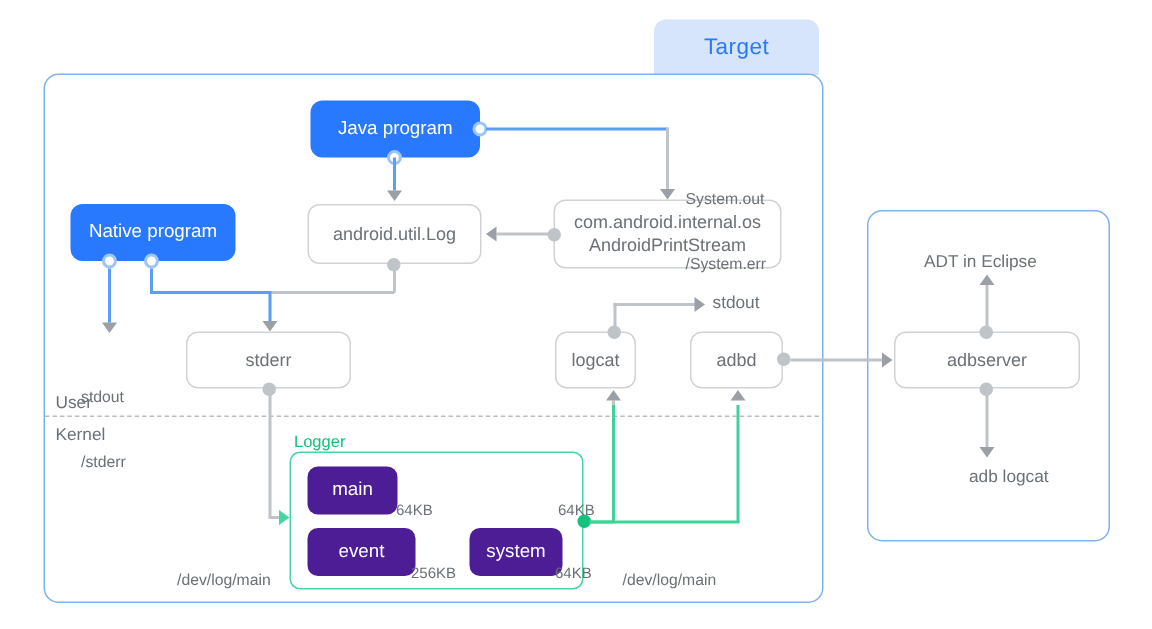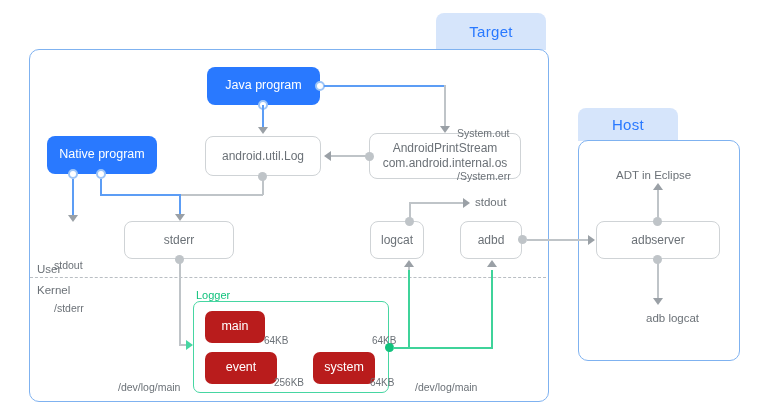--- a/index.html
+++ b/index.html
@@ -10,21 +10,21 @@
   .frame{position:absolute;border:1.5px solid #7FB2F0;border-radius:10px;background:#ffffff;}
   .tab{position:absolute;background:#D6E5FB;border-radius:8px 8px 0 0;
        display:flex;align-items:center;justify-content:center;
        color:#2979FF;font-size:15px;letter-spacing:.3px;}
 
   
   .node{position:absolute;box-sizing:border-box;display:flex;align-items:center;
         justify-content:center;text-align:center;border-radius:8px;line-height:1.25;}
   .node.blue{background:#2979FF;color:#ffffff;font-size:12.5px;border:none;}
   .node.plain{background:#ffffff;color:#6b7177;font-size:12px;border:1px solid #CFD3D6;}
-  .node.green{background:#b91c1c;color:#ffffff;font-size:12.5px;border:none;border-radius:7px;}
+  .node.green{background:#4c1d95;color:#ffffff;font-size:12.5px;border:none;border-radius:7px;}
 
   
   .txt{position:absolute;color:#6b7177;font-size:10.5px;line-height:1.35;white-space:pre;}
   .txt.mid{font-size:11.5px;}
   .txt.green{color:#12C27D;font-size:10.5px;}
 
   
   .ln{position:absolute;background:#BFC4C8;}
   .ln.h{height:1.5px;}
   .ln.v{width:1.5px;}
@@ -48,23 +48,20 @@
 </head>
 <body>
 
 <div id="stage">
 
   <div class="tab" style="left:436px;top:13px;width:110px;height:37px;">
     <span>Target</span>
   </div>
   <div class="frame" style="left:29px;top:49px;width:518px;height:351px;"></div>
 
-  <div class="tab" style="left:578px;top:108px;width:100px;height:33px;">
-    <span>Host</span>
-  </div>
   <div class="frame" style="left:578px;top:140px;width:160px;height:219px;"></div>
 
   <div class="dashed" style="left:30px;top:277px;width:516px;"></div>
   <div class="txt mid" style="left:37px;top:262px;">User</div>
   <div class="txt mid" style="left:37px;top:283px;">Kernel</div>
 
   <div class="node blue" style="left:207px;top:67px;width:113px;height:38px;">
     <span>Java program</span>
   </div>
   <div class="dot hollow" style="left:315px;top:81px;"></div>
@@ -75,22 +72,22 @@
   </div>
   <div class="dot hollow" style="left:68px;top:169px;"></div>
   <div class="dot hollow" style="left:96px;top:169px;"></div>
 
   <div class="node plain" style="left:205px;top:136px;width:116px;height:40px;">
     <span>android.util.Log</span>
   </div>
   <div class="dot" style="left:258px;top:172px;"></div>
 
   <div class="node plain" style="left:369px;top:133px;width:152px;height:46px;flex-direction:column;">
+    <span>com.android.internal.os</span>
     <span>AndroidPrintStream</span>
-    <span>com.android.internal.os</span>
   </div>
   <div class="dot" style="left:365px;top:152px;"></div>
 
   <div class="node plain" style="left:124px;top:221px;width:110px;height:38px;">
     <span>stderr</span>
   </div>
   <div class="dot" style="left:175px;top:255px;"></div>
 
   <div class="node plain" style="left:370px;top:221px;width:54px;height:38px;">
     <span>logcat</span>

